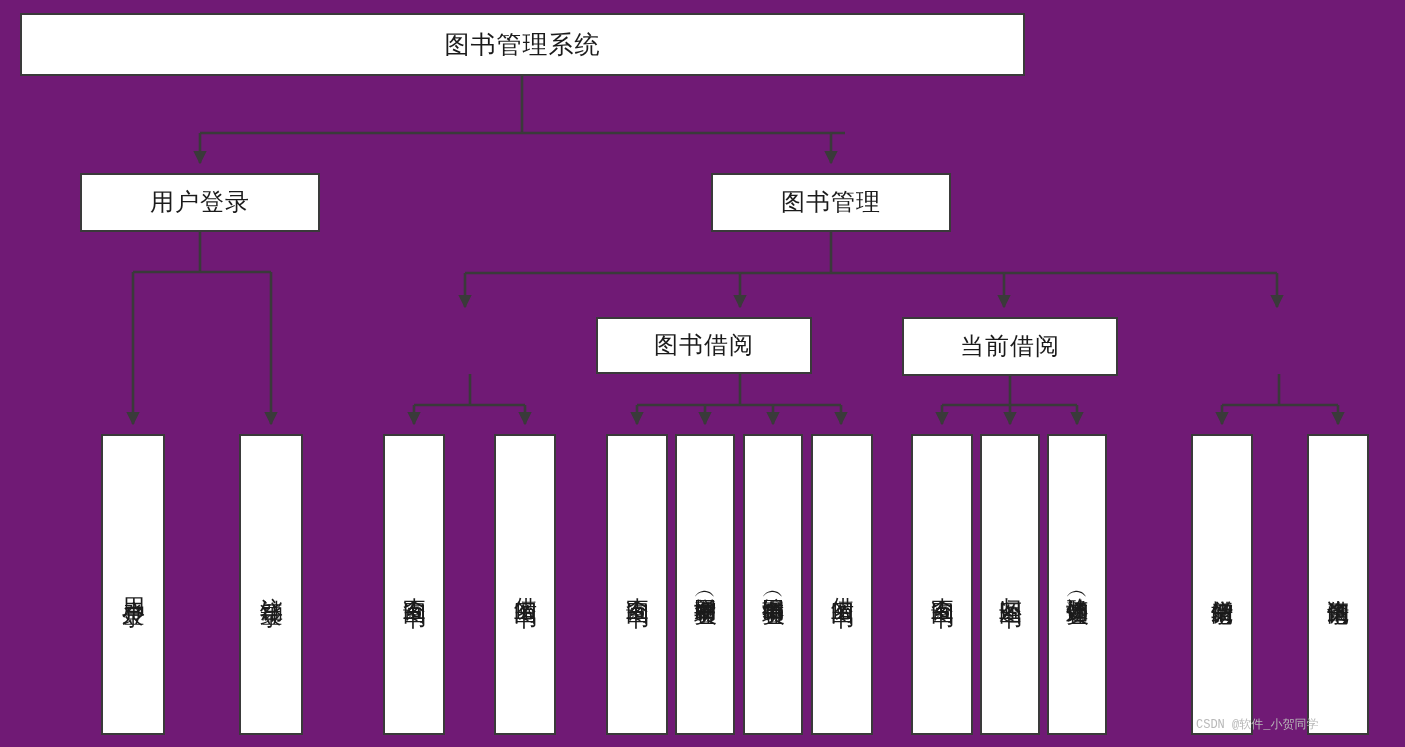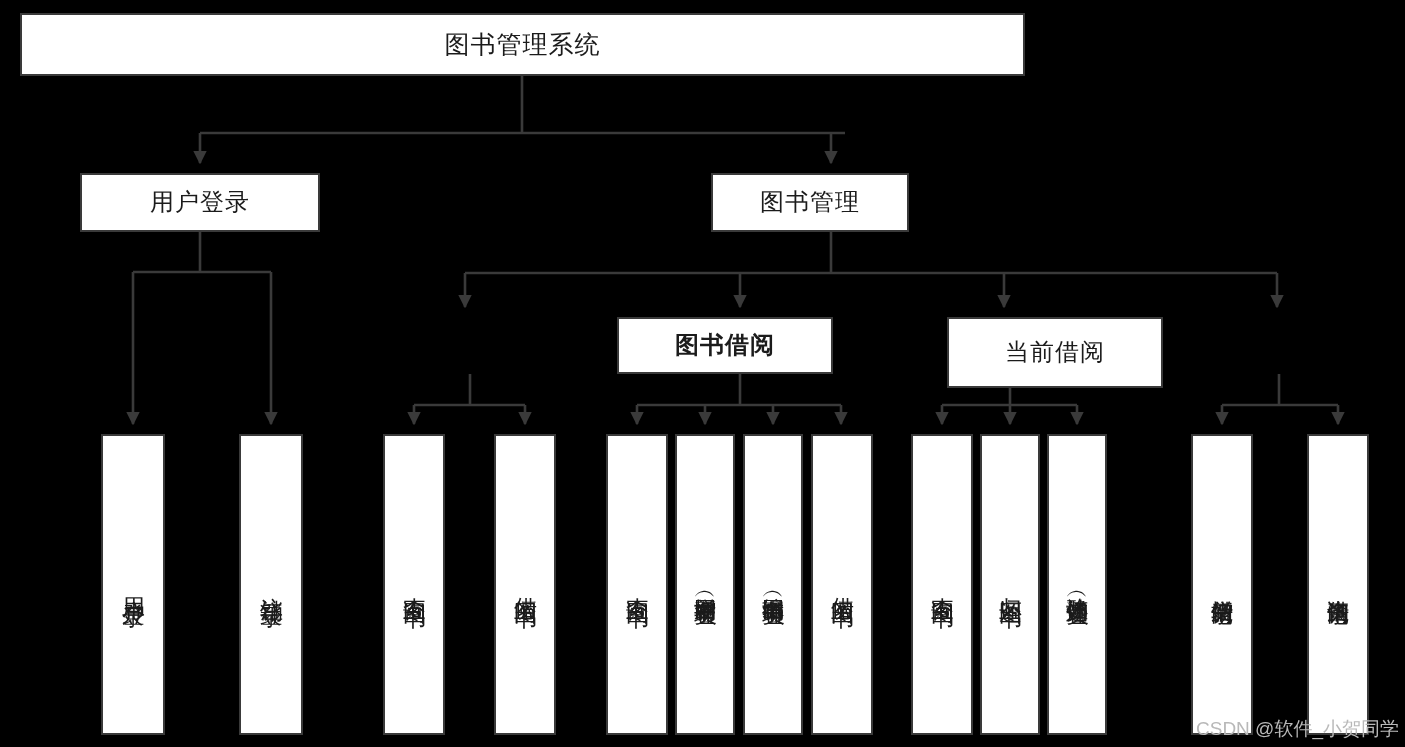--- a/index.html
+++ b/index.html
@@ -8,21 +8,21 @@
     padding: 0;
     background: #ffffff;
   }
   body {
     font-family: "DejaVu Sans", "Liberation Sans", sans-serif;
   }
   #diagram-root {
     position: relative;
     width: 1405px;
     height: 747px;
-    background: #000000;
+    background: #701a75;
     overflow: hidden;
   }
   #edge-layer {
     position: absolute;
     left: 0;
     top: 0;
     width: 1405px;
     height: 747px;
     pointer-events: none;
   }
@@ -66,24 +66,24 @@
     white-space: nowrap;
     max-height: 100%;
   }
   .node.v.tight .node-label {
     font-size: 22px;
     letter-spacing: 1px;
   }
   .watermark {
     position: absolute;
     color: #b8b8b8;
-    font-size: 19px;
+    font-size: 12px;
     white-space: nowrap;
     z-index: 5;
-    font-family: Liberation Sans, sans-serif;
+    font-family: Liberation Mono, monospace;
   }
 </style>
 </head>
 <body>
 
 <div id="diagram-root">
 
   <svg id="edge-layer" viewBox="0 0 1405 747" width="1405" height="747" xmlns="http://www.w3.org/2000/svg">
     <defs>
       <marker id="arrow" viewBox="0 0 10 10" refX="9" refY="5" markerWidth="5.2" markerHeight="5.2" orient="auto-start-reverse">
@@ -134,28 +134,28 @@
     </g>
   </svg>
 
   <div class="node h root" style="left:20px; top:13px; width:1005px; height:63px;">
     <span class="node-label">图书管理系统</span>
   </div>
 
   <div class="node h" style="left:80px; top:173px; width:240px; height:59px;">
     <span class="node-label">用户登录</span>
   </div>
-  <div class="node h" style="left:711px; top:173px; width:198px; height:59px;">
+  <div class="node h" style="left:711px; top:173px; width:240px; height:59px;">
     <span class="node-label">图书管理</span>
   </div>
 
-  <div class="node h" style="left:617px; top:317px; width:216px; height:57px;font-weight:bold;">
+  <div class="node h" style="left:596px; top:317px; width:216px; height:57px;">
     <span class="node-label">图书借阅</span>
   </div>
-  <div class="node h" style="left:902px; top:317px; width:216px; height:71px;margin-left:45px;">
+  <div class="node h" style="left:902px; top:317px; width:216px; height:59px;">
     <span class="node-label">当前借阅</span>
   </div>
 
   <div class="node v" style="left:101px; top:434px; width:64px; height:301px;">
     <span class="node-label">用户登录</span>
   </div>
   <div class="node v" style="left:239px; top:434px; width:64px; height:301px;">
     <span class="node-label">注销登录</span>
   </div>
 

